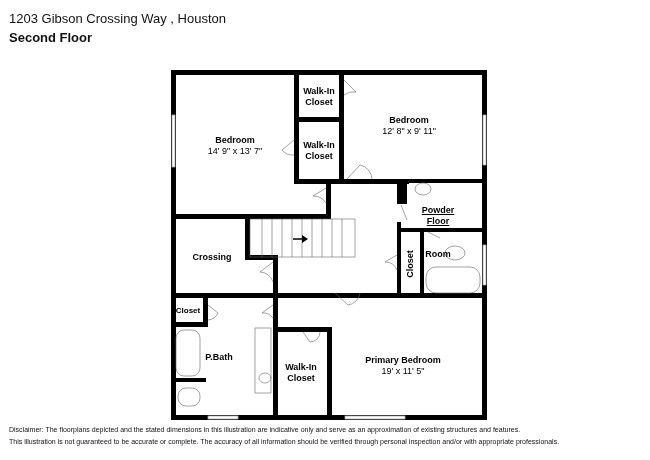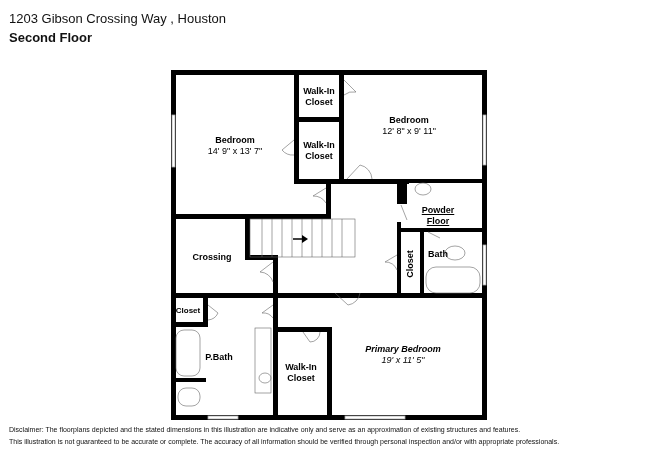--- a/index.html
+++ b/index.html
@@ -121,31 +121,31 @@
     <b>Powder</b>
     <b>Floor</b>
   </div>
 <div class="lbl" style="left:212px;top:257px;">
     <b>Crossing</b>
   </div>
 <div class="lbl vert" style="left:410px;top:264px;">
     <b>Closet</b>
   </div>
 <div class="lbl" style="left:438px;top:254px;">
-    <b>Bath</b>
+    <b>Room</b>
   </div>
 <div class="lbl" style="left:188px;top:310px;font-size:8px;">
     <b>Closet</b>
   </div>
 <div class="lbl" style="left:219px;top:357px;">
     <b>P.Bath</b>
   </div>
 <div class="lbl" style="left:301px;top:373px;">
     <b>Walk-In</b>
     <b>Closet</b>
   </div>
-<div class="lbl" style="left:403px;top:355px;font-style:italic;">
+<div class="lbl" style="left:403px;top:366px;">
     <b>Primary Bedroom</b>
     <span>19' x 11' 5"</span>
   </div>
 
 <div class="disc" style="top:426px;">Disclaimer: The floorplans depicted and the stated dimensions in this illustration are indicative only and serve as an approximation of existing structures and features.</div>
 <div class="disc" style="top:438px;">This illustration is not guaranteed to be accurate or complete. The accuracy of all information should be verified through personal inspection and/or with appropriate professionals.</div>
 
 </body></html>

